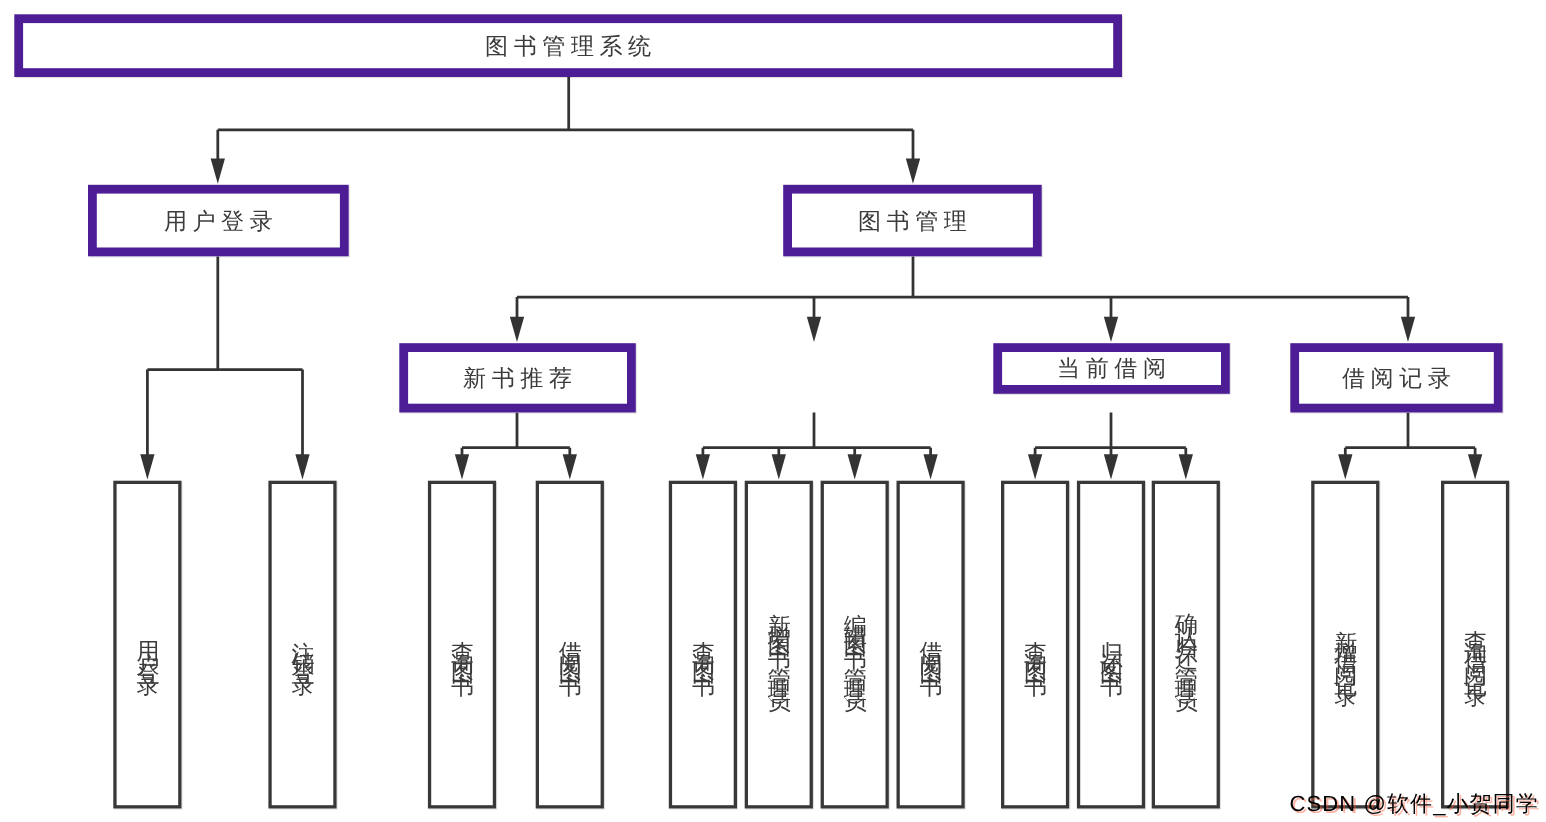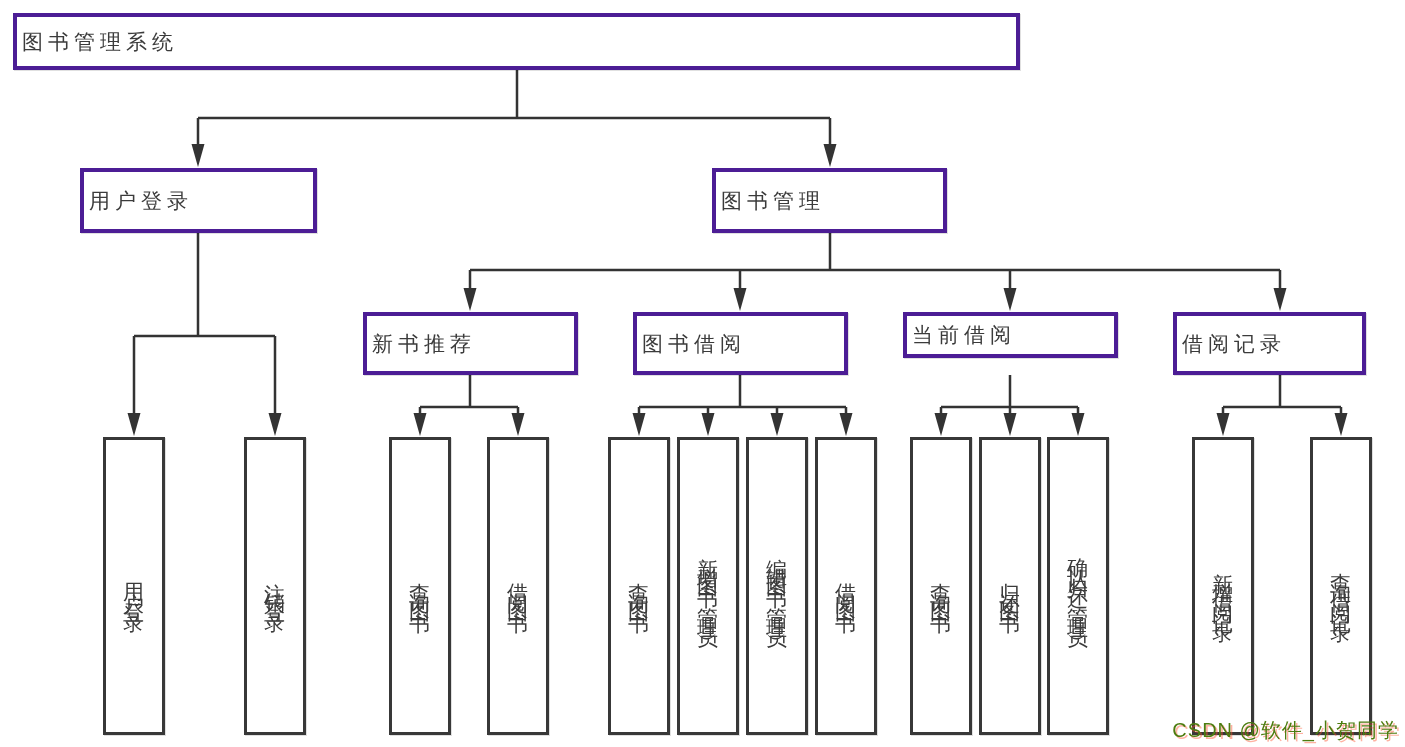--- a/index.html
+++ b/index.html
@@ -8,23 +8,23 @@
     width:1405px;height:747px;
     background:#ffffff;
     font-family:"Liberation Sans","DejaVu Sans",sans-serif;
     color:#3b3b3b;
     overflow:hidden;
   }
   .wires{position:absolute;left:0;top:0;}
   .hbox{
     position:absolute;
     background:#ffffff;
-    border:4px solid #4c1d95;
+    border:8px solid #4c1d95;
     box-sizing:border-box;
-    display:flex;align-items:center;
+    display:flex;align-items:center;justify-content:center;
     font-size:21px;letter-spacing:5px;
     white-space:nowrap;
     box-shadow:1px 1px 0 rgba(0,0,0,0.12);
   }
   .hbox span{padding-left:5px;}
   .vbox{
     position:absolute;
     top:437px;width:62px;height:298px;
     background:#ffffff;
     border:3px solid #383838;
@@ -36,21 +36,21 @@
     writing-mode:vertical-rl;
     font-size:21px;
     letter-spacing:10px;
     line-height:1;
   }
   .watermark{
     position:absolute;
     right:6px;bottom:3px;
     font-size:20px;
     letter-spacing:1px;
-    color:#4d7c0f;
+    color:#000000;
     text-shadow:2px 2px 0 rgba(252,85,49,0.45);
     white-space:nowrap;
   }
 </style>
 </head>
 <body>
 
 <div class="stage">
 
   <svg class="wires" width="1405" height="747" viewBox="0 0 1405 747">
@@ -92,23 +92,20 @@
 
   <div class="hbox" style="left:80px;top:168px;width:237px;height:65px">
     <span>用户登录</span>
   </div>
   <div class="hbox" style="left:363px;top:312px;width:215px;height:63px">
     <span>新书推荐</span>
   </div>
 
   <div class="hbox" style="left:712px;top:168px;width:235px;height:65px">
     <span>图书管理</span>
-  </div>
-  <div class="hbox" style="left:633px;top:312px;width:215px;height:63px">
-    <span>图书借阅</span>
   </div>
   <div class="hbox" style="left:903px;top:312px;width:215px;height:46px">
     <span>当前借阅</span>
   </div>
   <div class="hbox" style="left:1173px;top:312px;width:193px;height:63px">
     <span>借阅记录</span>
   </div>
 
   <div class="vbox" style="left:103px">
     <span class="vtext">用户登录</span>

